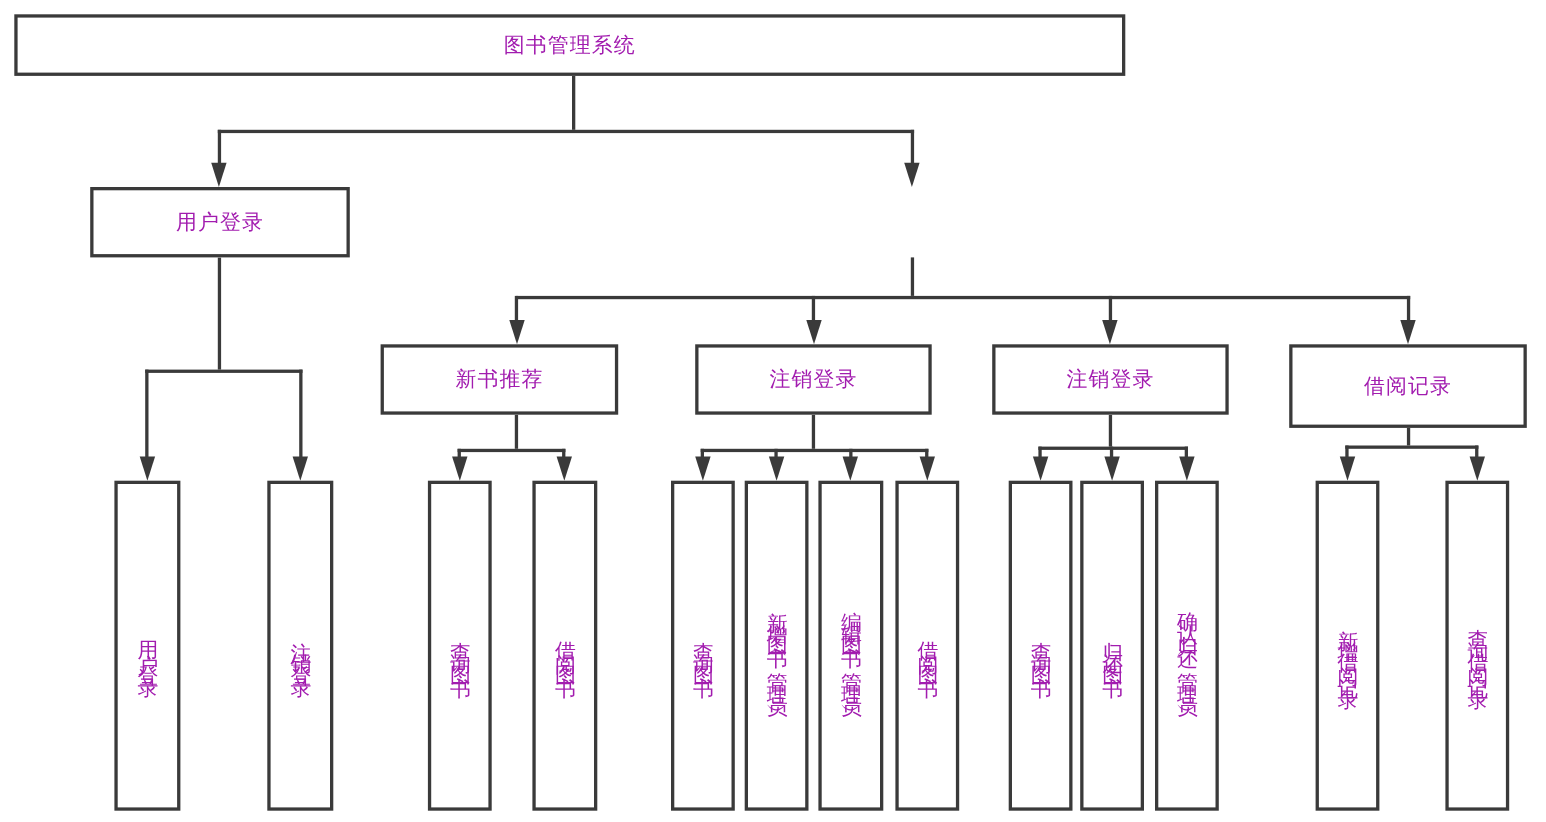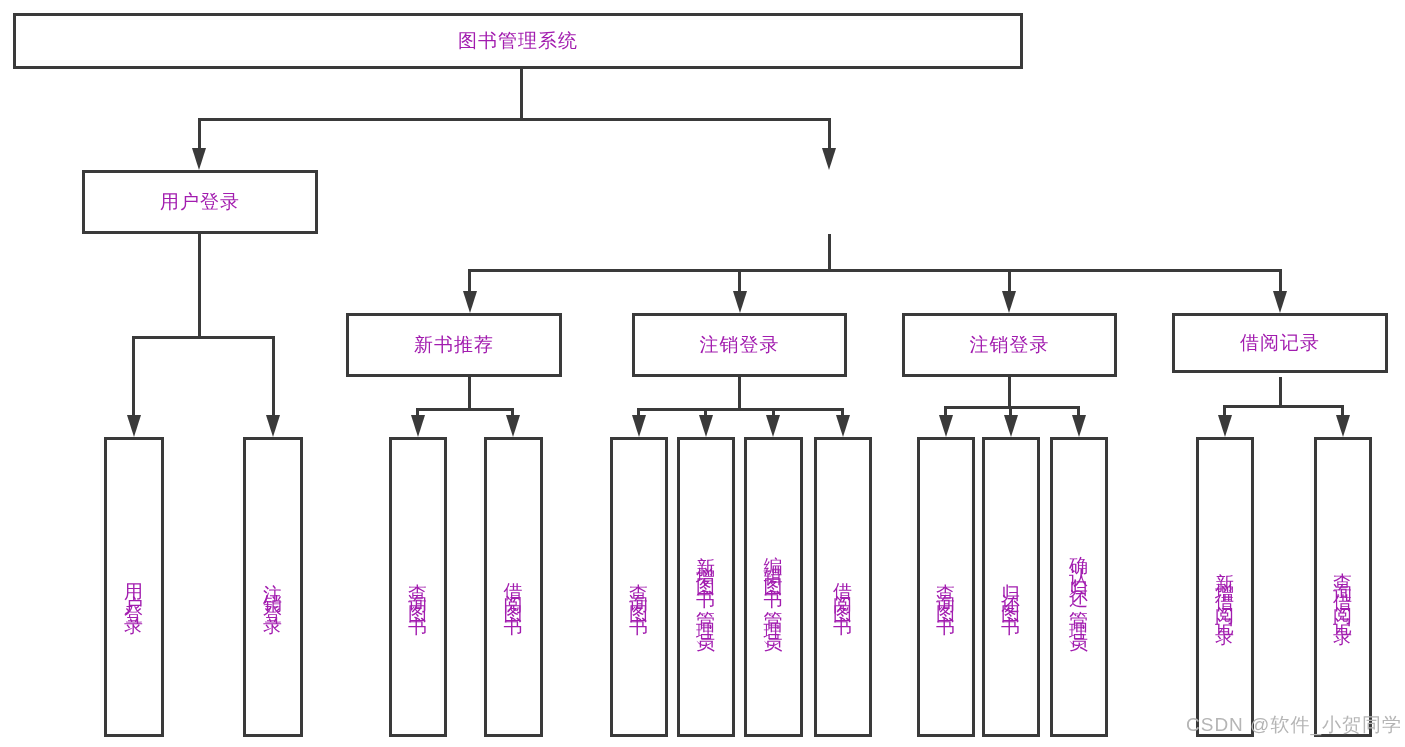--- a/index.html
+++ b/index.html
@@ -96,21 +96,21 @@
   <div class="vline" style="left:738px; top:269px; height:26px;"></div>
   <div class="arrow" style="left:733px; top:291px;"></div>
   <div class="vline" style="left:1008px; top:269px; height:26px;"></div>
   <div class="arrow" style="left:1002px; top:291px;"></div>
   <div class="vline" style="left:1279px; top:269px; height:26px;"></div>
   <div class="arrow" style="left:1273px; top:291px;"></div>
 
   <div class="box" style="left:346px; top:313px; width:216px; height:64px;">新书推荐</div>
   <div class="box" style="left:632px; top:313px; width:215px; height:64px;">注销登录</div>
   <div class="box" style="left:902px; top:313px; width:215px; height:64px;">注销登录</div>
-  <div class="box" style="left:1172px; top:313px; width:216px; height:60px;">借阅记录</div>
+  <div class="box" style="left:1172px; top:313px; width:216px; height:76px;">借阅记录</div>
 
   <div class="vline" style="left:468px; top:377px; height:31px;"></div>
   <div class="hline" style="left:416px; top:408px; width:98px;"></div>
   <div class="vline" style="left:416px; top:408px; height:10px;"></div>
   <div class="arrow" style="left:411px; top:415px;"></div>
   <div class="vline" style="left:511px; top:408px; height:10px;"></div>
   <div class="arrow" style="left:506px; top:415px;"></div>
 
   <div class="vline" style="left:738px; top:377px; height:31px;"></div>
   <div class="hline" style="left:637px; top:408px; width:207px;"></div>
@@ -150,15 +150,14 @@
   <div class="box leaf" style="left:744px; top:437px; width:59px; height:300px;">编辑图书（管理员）</div>
   <div class="box leaf" style="left:814px; top:437px; width:58px; height:300px;">借阅图书</div>
 
   <div class="box leaf" style="left:917px; top:437px; width:58px; height:300px;">查询图书</div>
   <div class="box leaf" style="left:982px; top:437px; width:58px; height:300px;">归还图书</div>
   <div class="box leaf" style="left:1050px; top:437px; width:58px; height:300px;">确认归还（管理员）</div>
 
   <div class="box leaf" style="left:1196px; top:437px; width:58px; height:300px;">新增借阅记录</div>
   <div class="box leaf" style="left:1314px; top:437px; width:58px; height:300px;">查询借阅记录</div>
 
-  <div class="watermark">CSDN @软件_小贺同学</div>
 
 </div>
 
 </body></html>

